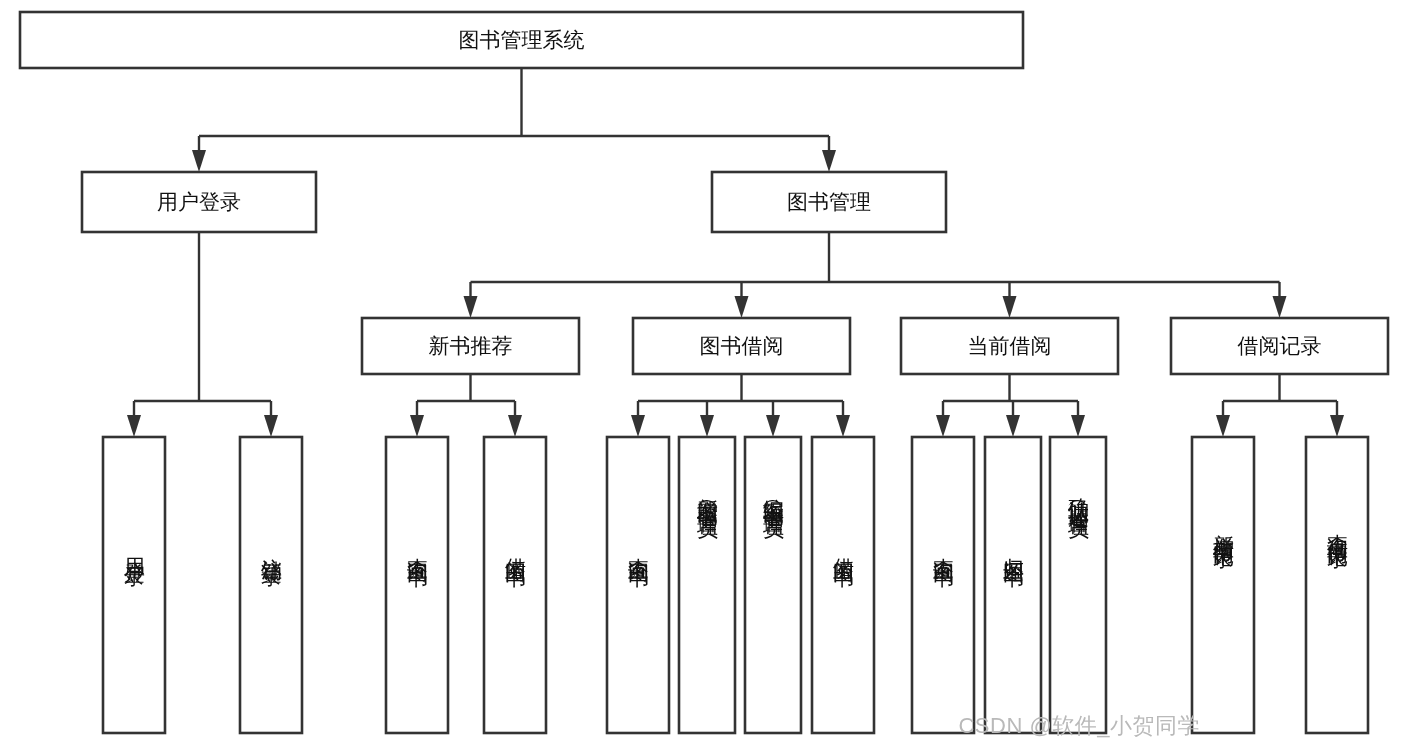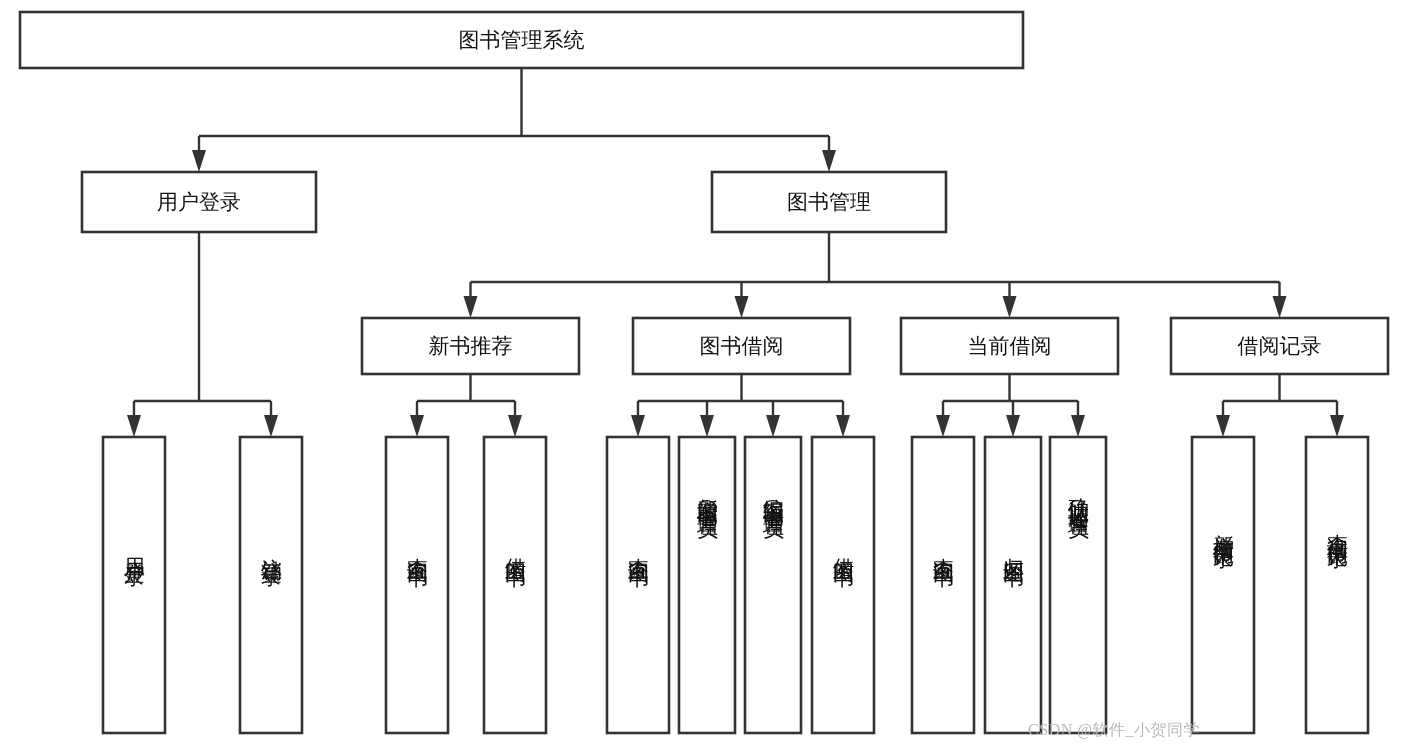--- a/index.html
+++ b/index.html
@@ -65,22 +65,22 @@
     line-height: 1.0;
     color: #111111;
     letter-spacing: 3px;
     white-space: nowrap;
     text-align: left;
   }
   .watermark {
     position: absolute;
     right: 8px;
     bottom: 6px;
-    font-family: Liberation Serif, serif;
-    font-size: 16px;
+    font-family: Liberation Sans, sans-serif;
+    font-size: 22px;
     color: #b9b9b9;
     letter-spacing: 0.5px;
     white-space: nowrap;
   }
 </style>
 </head>
 <body>
 
 <div id="diagram-root">
 

